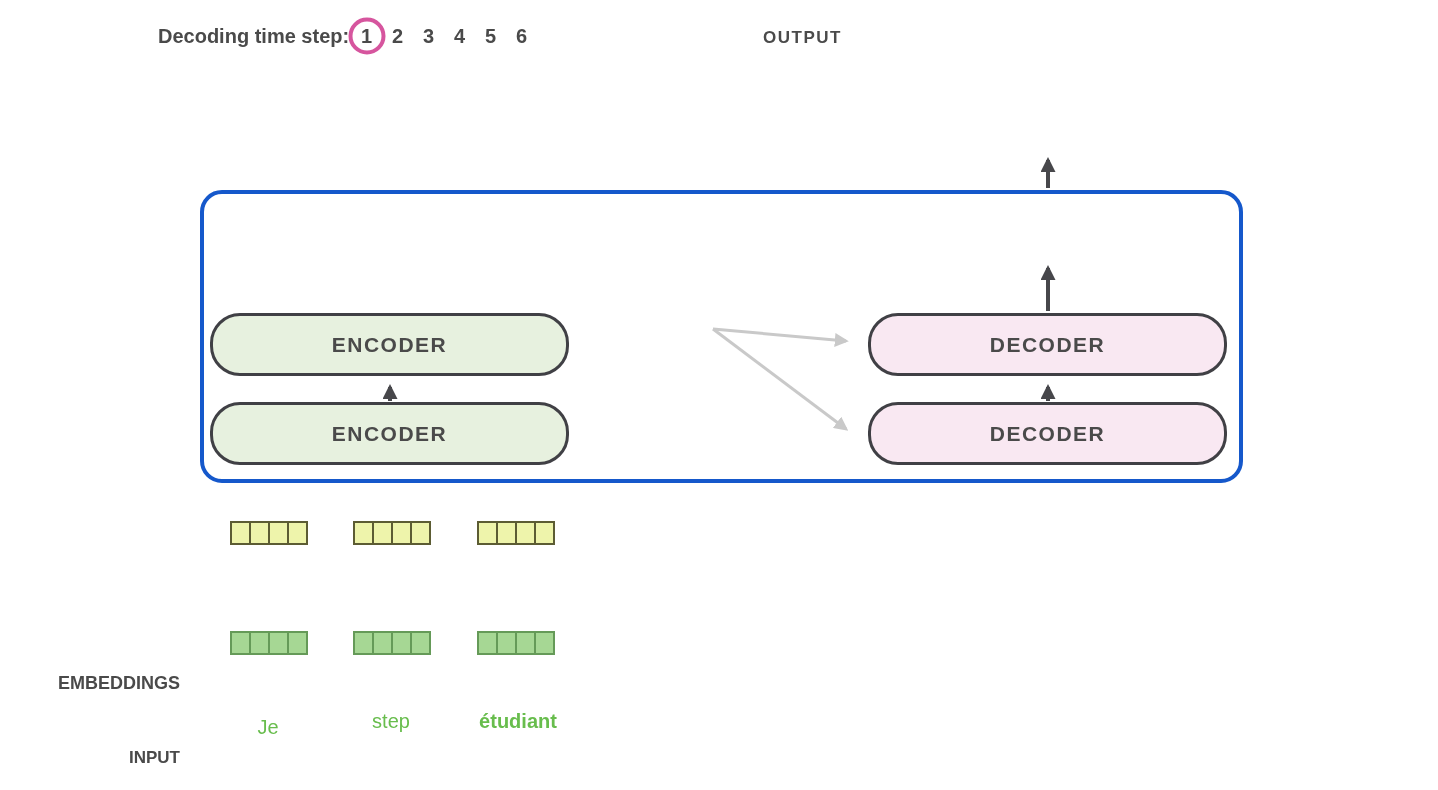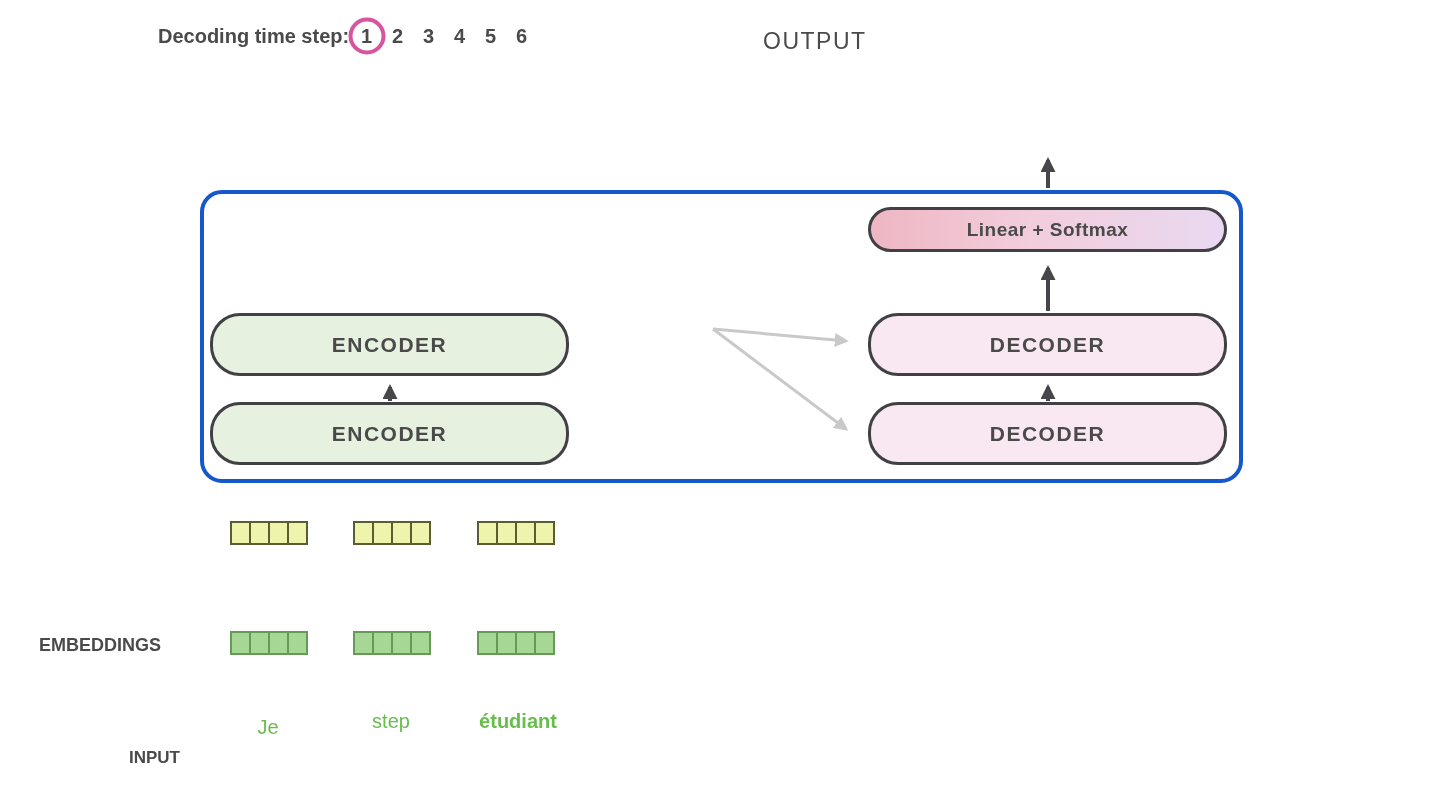--- a/index.html
+++ b/index.html
@@ -10,21 +10,21 @@
   
   .decoding-row{position:absolute;left:158px;top:14px;height:44px;display:flex;align-items:center;}
   .decoding-label{font-size:20px;font-weight:600;color:var(--text);}
   .steps{display:flex;align-items:center;margin-left:2px;}
   .step{width:31px;height:36px;display:flex;align-items:center;justify-content:center;
         font-size:20px;font-weight:600;color:var(--text);position:relative;}
   .step.circled::after{
     content:"";position:absolute;left:50%;top:50%;width:29px;height:29px;
     transform:translate(-50%,-50%);border:4px solid var(--circle-pink);border-radius:50%;
   }
-  .output-label{position:absolute;left:763px;top:28px;font-size:23px;font-weight:400;
+  .output-label{position:absolute;left:763px;top:28px;font-size:17px;font-weight:700;
     letter-spacing:1.5px;color:var(--text);}
   
   .blue-box{position:absolute;left:200px;top:190px;width:1035px;height:285px;
     border:4px solid var(--blue);border-radius:22px;background:transparent;}
   
   .block{position:absolute;width:353px;height:57px;border:3.5px solid var(--box-border);
     border-radius:30px;display:flex;align-items:center;justify-content:center;
     font-size:21px;font-weight:600;letter-spacing:1.5px;color:var(--text);}
   .enc{background:var(--enc-fill);}
   .dec{background:var(--dec-fill);}
@@ -40,21 +40,21 @@
   
   #arrows{position:absolute;left:0;top:0;pointer-events:none;}
   .dark-line{stroke:var(--arrow-dark);stroke-width:4;fill:none;}
   .gray-line{stroke:var(--arrow-gray);stroke-width:3;fill:none;}
   .dark-head{fill:var(--arrow-dark);}
   .gray-head{fill:var(--arrow-gray);}
   
   .side-label{position:absolute;left:20px;width:160px;text-align:right;
     font-size:18px;font-weight:600;color:var(--text);line-height:25px;}
   .lbl-ewts{top:503px;}
-  .lbl-emb{top:633px;text-align:center;}
+  .lbl-emb{top:671px;}
   .lbl-input{top:745px;font-size:17px;}
   
   .vec-group{position:absolute;display:flex;border:2px solid var(--cell-y-border);box-sizing:border-box;height:24px;}
   .vec-group .vec-cell{width:17px;height:100%;background:var(--cell-y-fill);
     border-left:2px solid var(--cell-y-border);}
   .vec-group .vec-cell:first-child{border-left:none;}
   .vec-group.green{border-color:var(--cell-g-border);}
   .vec-group.green .vec-cell{background:var(--cell-g-fill);border-left-color:var(--cell-g-border);}
   .vy1{left:230px;top:521px;} .vy2{left:353px;top:521px;} .vy3{left:477px;top:521px;}
   .vg1{left:230px;top:631px;} .vg2{left:353px;top:631px;} .vg3{left:477px;top:631px;}
@@ -83,21 +83,20 @@
   </div>
 
   <div class="output-label">OUTPUT</div>
 
   <div class="blue-box"></div>
 
   <div class="block enc enc-top">ENCODER</div>
   <div class="block enc enc-bottom">ENCODER</div>
   <div class="block dec dec-top">DECODER</div>
   <div class="block dec dec-bottom">DECODER</div>
-  <div class="linear-softmax">Linear + Softmax</div>
 
   <svg id="arrows" width="1438" height="790" viewBox="0 0 1438 790">
     <defs>
       <marker id="ahd" viewBox="0 0 10 10" markerWidth="15" markerHeight="15" refX="8" refY="5" orient="auto" markerUnits="userSpaceOnUse">
         <path d="M0,0 L10,5 L0,10 z" class="dark-head"></path>
       </marker>
       <marker id="ahg" viewBox="0 0 10 10" markerWidth="14" markerHeight="14" refX="8" refY="5" orient="auto" markerUnits="userSpaceOnUse">
         <path d="M0,0 L10,5 L0,10 z" class="gray-head"></path>
       </marker>
     </defs>

